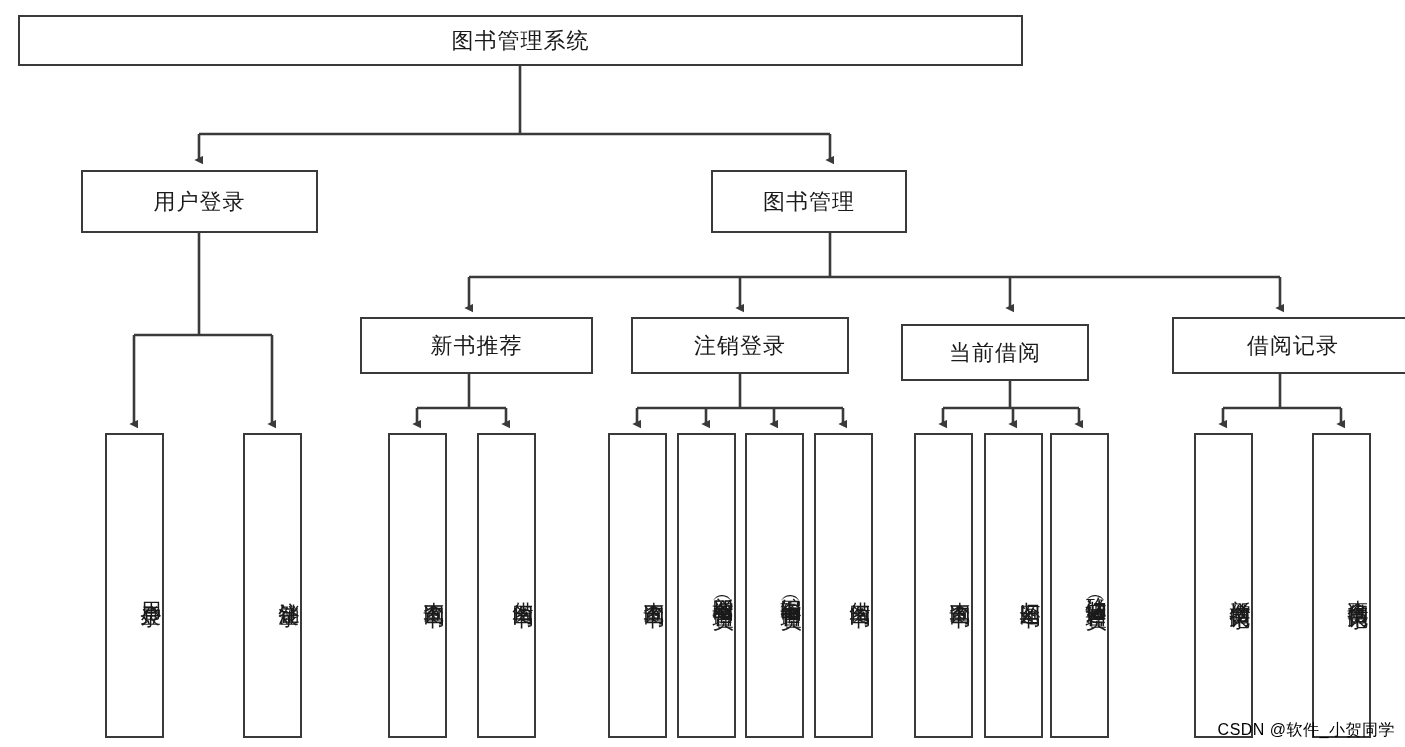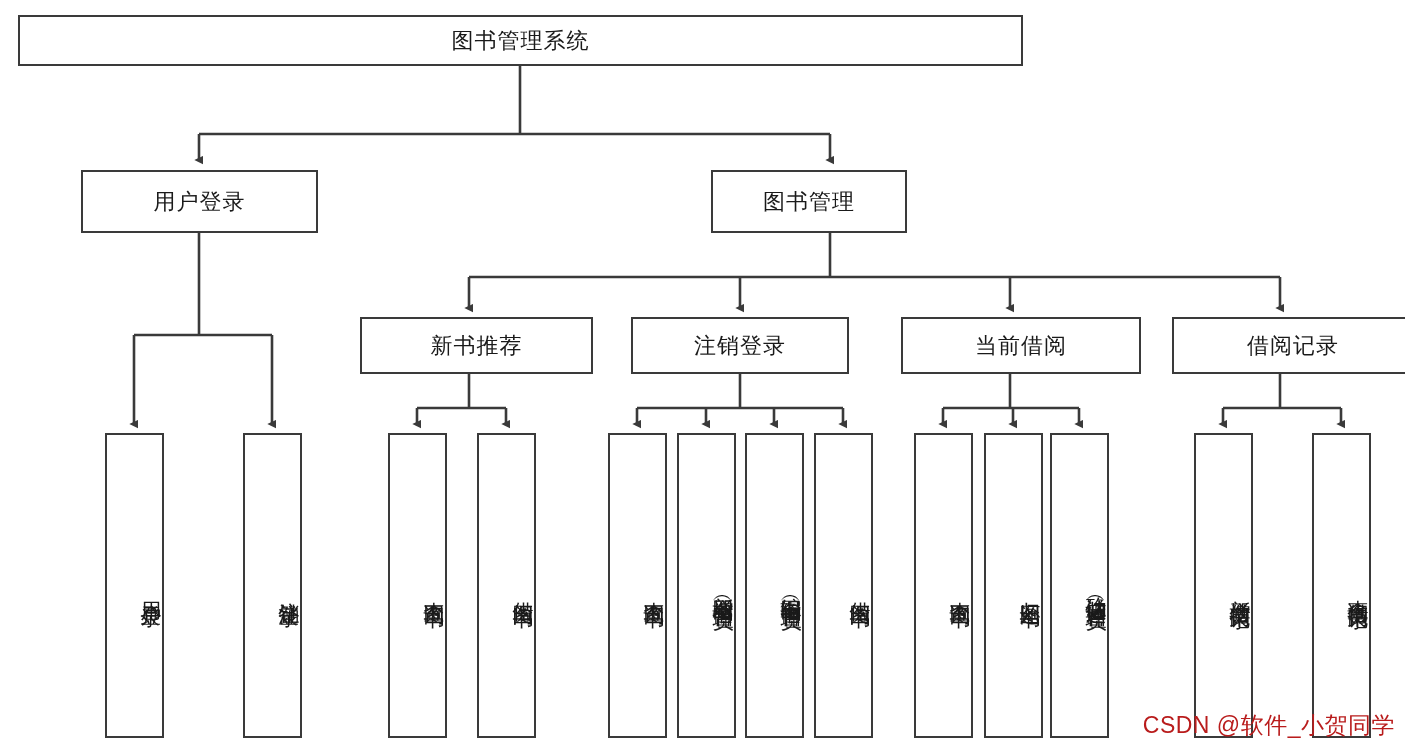--- a/index.html
+++ b/index.html
@@ -50,22 +50,22 @@
   .node.vertical .vtext {
     writing-mode: vertical-rl;
     text-orientation: upright;
     line-height: 1.08;
     white-space: nowrap;
   }
   .watermark {
     position: absolute;
     right: 10px;
     bottom: 6px;
-    font-size: 23px;
-    color: #b91c1c;
+    font-size: 16px;
+    color: #000000;
     letter-spacing: 0.5px;
     white-space: nowrap;
     pointer-events: none;
   }
 </style>
 </head>
 <body>
 
 <div id="canvas">
 
@@ -129,21 +129,21 @@
   <div class="node horizontal" style="left:711px; top:170px; width:196px; height:63px;text-align:center;">
     <span>图书管理</span>
   </div>
 
   <div class="node horizontal" style="left:360px; top:317px; width:233px; height:57px;">
     <span>新书推荐</span>
   </div>
   <div class="node horizontal" style="left:631px; top:317px; width:218px; height:57px;">
     <span>注销登录</span>
   </div>
-  <div class="node horizontal" style="left:901px; top:317px; width:240px; height:57px;">
+  <div class="node horizontal" style="left:901px; top:324px; width:188px; height:57px;">
     <span>当前借阅</span>
   </div>
   <div class="node horizontal" style="left:1172px; top:317px; width:242px; height:57px;">
     <span>借阅记录</span>
   </div>
 
   <div class="node vertical" style="left:105px; top:433px; width:59px; height:305px;">
     <span class="vtext">用户登录</span>
   </div>
   <div class="node vertical" style="left:243px; top:433px; width:59px; height:305px;">

